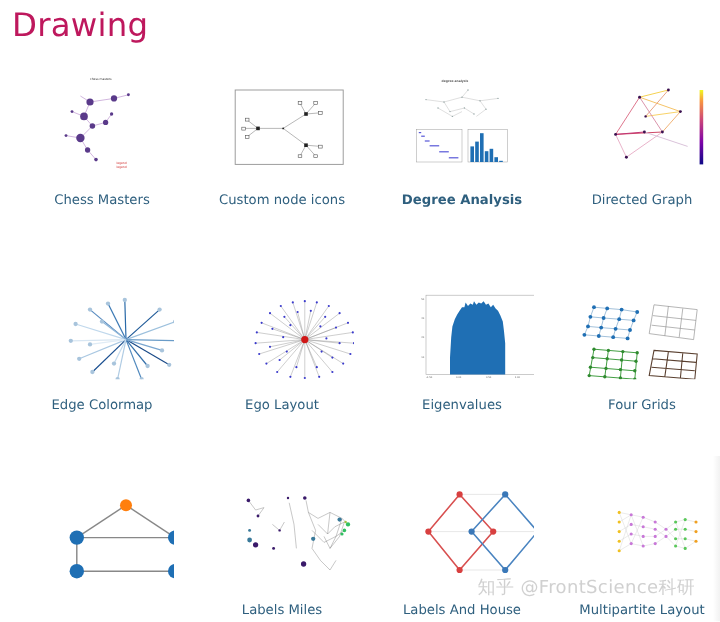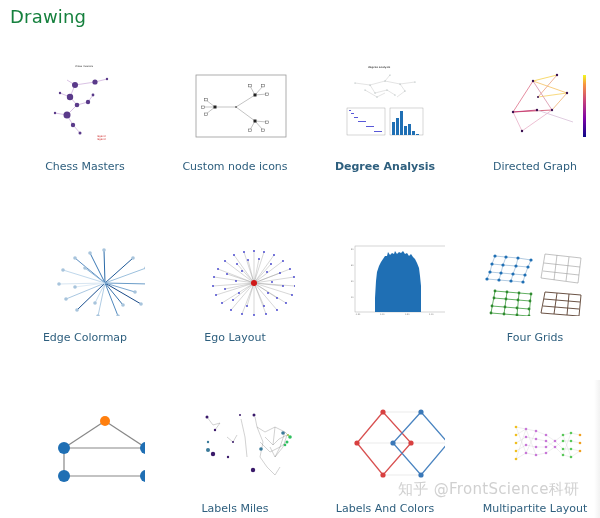--- a/index.html
+++ b/index.html
@@ -1,17 +1,17 @@
 <!DOCTYPE html>
 <html><head>
 <meta charset="utf-8">
 <style>
   html, body { margin:0; padding:0; background:#ffffff; }
   body { width:600px; height:518px; overflow:hidden; position:relative; font-family:"DejaVu Sans", sans-serif; }
-  .title { position:absolute; left:10px; top:6px; font-size:18px; color:#15803d; font-weight:normal; letter-spacing:0.2px; }
+  .title { position:absolute; left:10px; top:6px; font-size:27px; color:#be185d; font-weight:normal; letter-spacing:0.2px; }
   .grid { position:absolute; left:0; top:0; width:600px; height:407px; }
   .cell { position:absolute; width:150px; height:170px; }
   .thumb { position:absolute; left:15px; width:120px; height:90px; }
   .thumb svg { width:120px; height:90px; display:block; }
   .label { position:absolute; left:0; width:150px; text-align:center; font-size:11px; color:#2e5f7e; }
   .watermark { position:absolute; left:398px; top:480px; font-size:15px; color:rgba(200,200,200,0.85); font-family:"DejaVu Sans", sans-serif; letter-spacing:0.3px; white-space:nowrap; }
   .rightedge { position:absolute; right:0; top:380px; width:6px; height:138px; background:linear-gradient(to right, #ffffff, #f2f2f2); }
 </style>
 </head>
 <body>
@@ -332,20 +332,21 @@
             <text x="26" y="40">40</text>
             <text x="26" y="56">20</text>
             <text x="26" y="72">10</text>
           <text x="30" y="89">-0.50</text>
             <text x="55" y="89">0.00</text>
             <text x="80" y="89">0.50</text>
             <text x="104" y="89">1.00</text>
         </g>
       </svg>
     </div>
+    <div class="label" style="top:105px;">Eigenvalues</div>
   </div>
 
   <div class="cell" style="left:460px; top:226px;">
     <div class="thumb" style="top:0;">
       <svg viewBox="0 0 120 90">
         <g stroke="#7fa8cc" stroke-width="0.6" fill="none">
           <path d="M20 30 L31 31 L43 32 L56 34 M17 38 L28 39 L41 40 L53 41 M15 46 L26 47 L38 48 L50 49 M12 53 L24 54 L36 55 L48 56"></path>
           <path d="M20 30 L17 38 L15 46 L12 53 M31 31 L28 39 L26 47 L24 54 M43 32 L41 40 L38 48 L36 55 M56 34 L53 41 L50 49 L48 56"></path>
         </g>
         <g fill="#1f6fb4">
@@ -476,21 +477,21 @@
             <circle cx="86" cy="46" r="2.6"></circle>
           </g>
         <g fill="#3a78b8">
             <circle cx="96" cy="15" r="2.6"></circle>
             <circle cx="68" cy="46" r="2.6"></circle>
             <circle cx="96" cy="78" r="2.6"></circle>
             <circle cx="123" cy="46" r="2.6"></circle>
           </g>
       </svg>
     </div>
-    <div class="label" style="top:105px;">Labels And Colors</div>
+    <div class="label" style="top:105px;">Labels And House</div>
   </div>
 
   <div class="cell" style="left:460px; top:397px;">
     <div class="thumb" style="top:0;">
       <svg viewBox="0 0 120 90">
         <g stroke="#c8c8c8" stroke-width="0.3">
           <path d="M41 30 L51 32 M41 38 L51 32 M41 46 L51 40 M41 54 L51 48 M41 62 L51 56 M41 30 L51 56 M41 62 L51 32 M51 32 L61 34 M51 40 L61 42 M51 48 L61 50 M51 56 L61 58 M51 32 L61 58 M51 56 L61 34 M61 34 L71 38 M61 42 L71 44 M61 50 L71 50 M61 58 L71 56 M71 38 L80 44 M71 44 L80 50 M71 50 L80 44 M71 56 L80 50 M80 44 L88 38 M80 50 L88 44 M80 44 L88 52 M80 50 L88 58 M88 38 L96 36 M88 44 L96 44 M88 52 L96 52 M88 58 L96 60 M88 38 L96 60 M88 58 L96 36 M96 36 L105 38 M96 44 L105 46 M96 52 L105 54 M96 60 L105 54"></path>
         </g>
         <g fill="#f0c020">
             <circle cx="41" cy="30" r="1.3"></circle>

